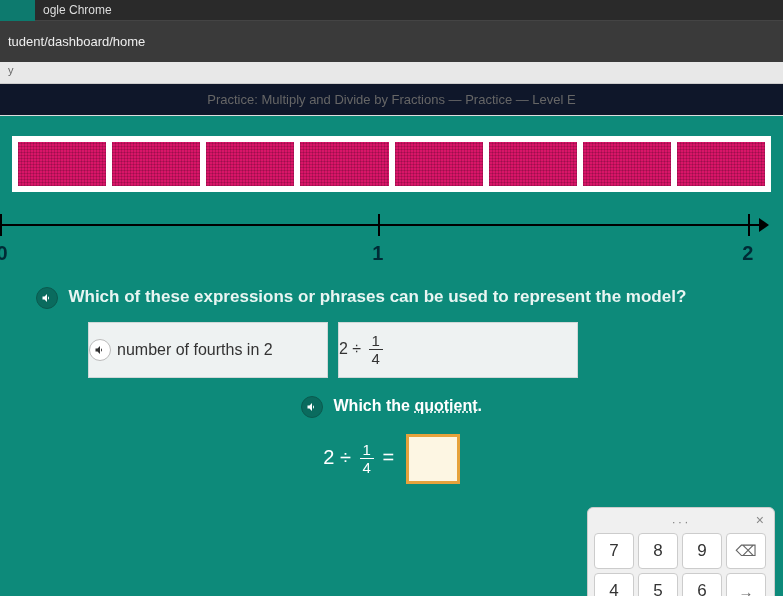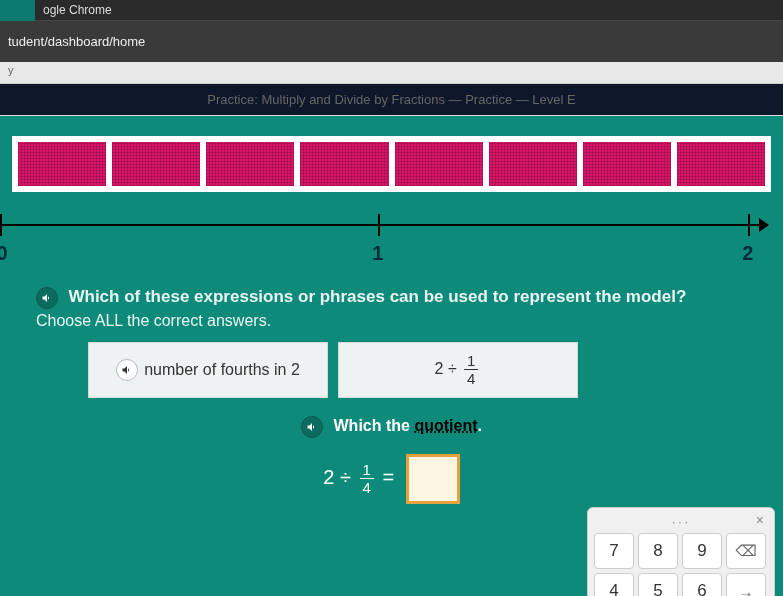--- a/index.html
+++ b/index.html
@@ -129,21 +129,21 @@
     display: flex;
     gap: 10px;
     margin: 12px 0 0 88px;
   }
   .choice {
     background: #eef2f2;
     width: 240px;
     height: 56px;
     display: flex;
     align-items: center;
-    justify-content: center;
+    justify-content: flex-start;
     font-size: 16px;
     color: #333;
     border: 1px solid #d0d8d8;
     cursor: pointer;
   }
   .choice .audio-icon {
     background: #fff;
     border: 1px solid #bbb;
   }
   .choice .audio-icon svg { fill: #333; }
@@ -159,21 +159,21 @@
   .frac .num { border-bottom: 1.5px solid #333; padding: 0 3px 1px; }
   .frac .den { padding-top: 1px; }
   .find-row {
     text-align: center;
     margin-top: 18px;
     color: #fff;
     font-size: 16px;
     font-weight: bold;
   }
   .find-row .quotient {
-    color: #000000;
+    color: #ffffff;
     text-decoration: underline dotted;
   }
   .eq-row {
     text-align: center;
     margin-top: 16px;
     color: #fff;
     font-size: 20px;
   }
   .eq-row .frac .num { border-bottom-color: #fff; }
   .answer-box {
@@ -260,21 +260,20 @@
     <div class="nl-label" style="left:97%">2</div>
   </div>
 
   <div class="question">
     <span class="audio-icon">
       <svg viewBox="0 0 24 24">
           <path d="M3 9v6h4l5 5V4L7 9H3zm13 3a4 4 0 0 0-2-3.5v7A4 4 0 0 0 16 12z"></path>
         </svg>
     </span>
     <span class="q-text">Which of these expressions or phrases can be used to represent the model?</span>
-    <div class="q-sub">Choose ALL the correct answers.</div>
   </div>
 
   <div class="choices">
     <div class="choice">
       <span class="audio-icon">
         <svg viewBox="0 0 24 24">
             <path d="M3 9v6h4l5 5V4L7 9H3zm13 3a4 4 0 0 0-2-3.5v7A4 4 0 0 0 16 12z"></path>
           </svg>
       </span>
       <span>number of fourths in 2</span>

